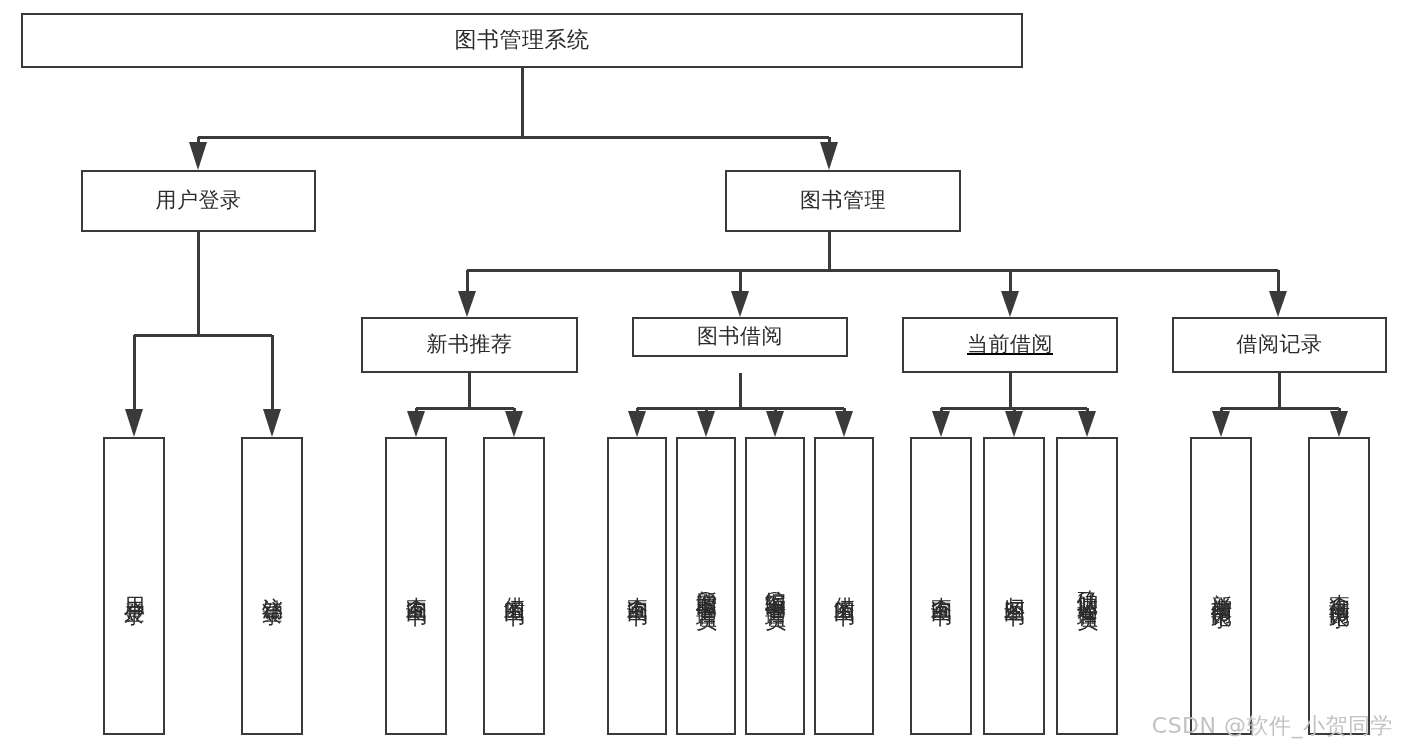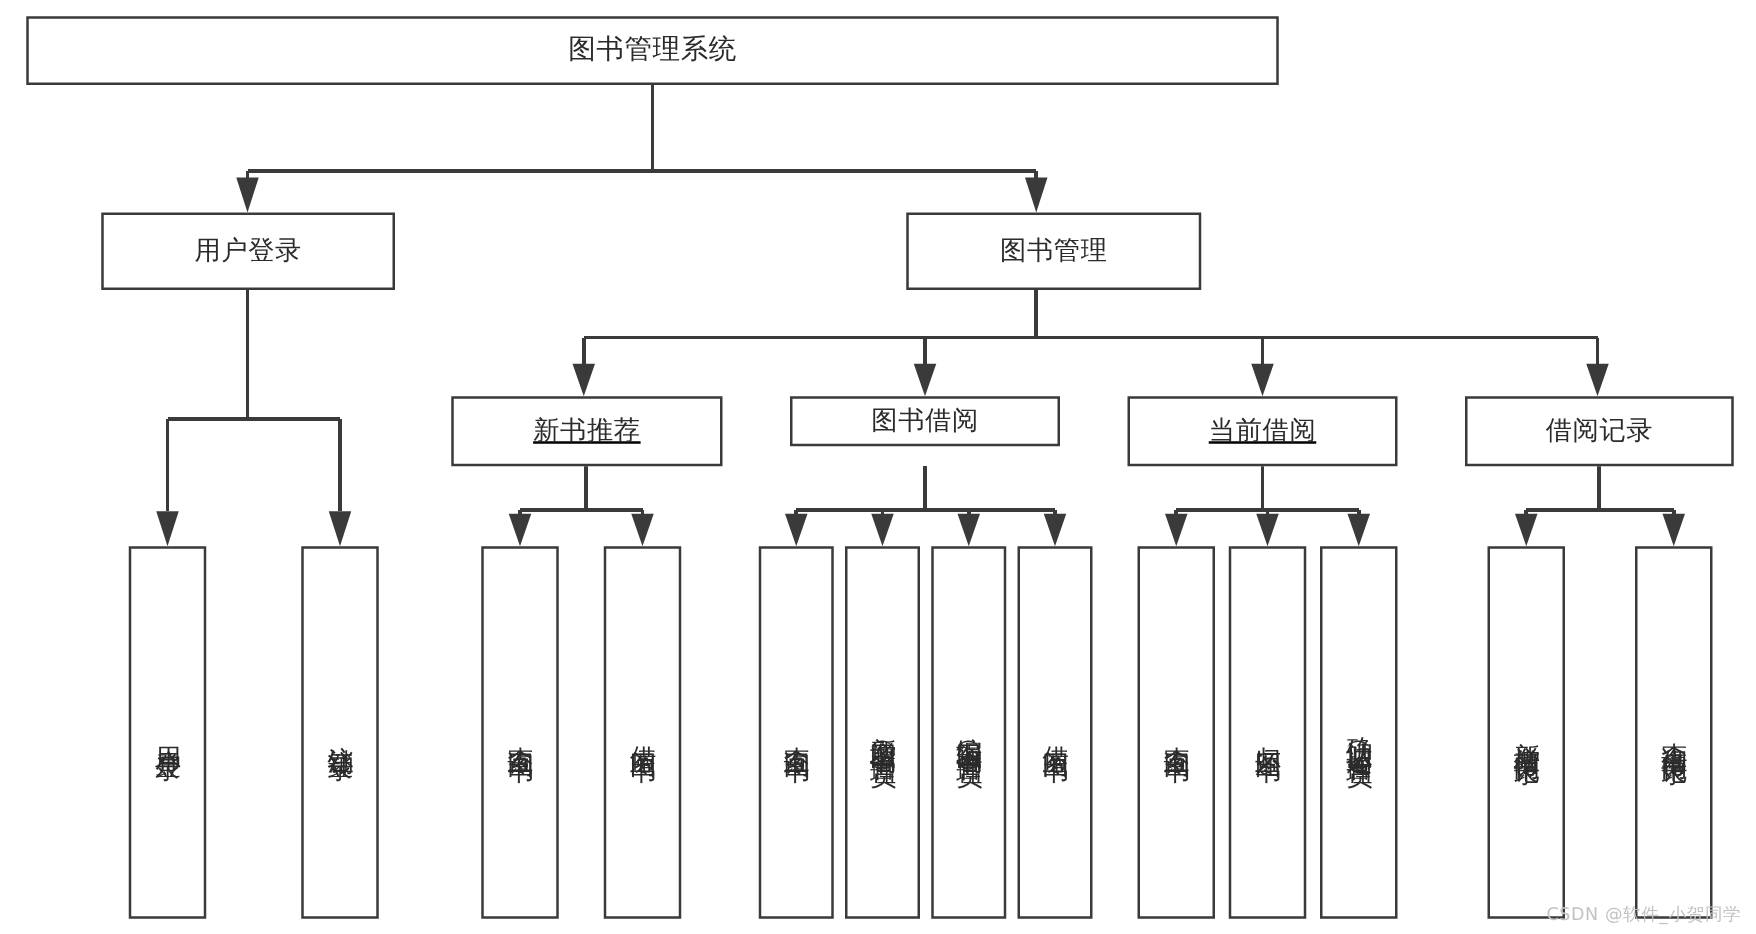--- a/index.html
+++ b/index.html
@@ -53,21 +53,21 @@
     -webkit-text-orientation: upright;
     letter-spacing: 3px;
     line-height: 1;
     white-space: nowrap;
     text-align: center;
   }
   .watermark {
     position: absolute;
     right: 12px;
     bottom: 6px;
-    font-size: 14px;
+    font-size: 22px;
     color: #c2c2c2;
     white-space: nowrap;
     letter-spacing: 0.5px;
     pointer-events: none;
   }
 </style>
 </head>
 <body>
 
 <div id="diagram-root">
@@ -135,21 +135,21 @@
     <span class="node-label-h">图书管理系统</span>
   </div>
 
   <div id="node-layer">
       <div class="node-box" style="left: 81px; top: 170px; width: 235px; height: 62px;">
         <span class="node-label-h">用户登录</span>
       </div>
       <div class="node-box" style="left: 711px; top: 170px; width: 236px; height: 62px; margin-left: 14px;">
         <span class="node-label-h">图书管理</span>
       </div>
-      <div class="node-box" style="left: 361px; top: 317px; width: 217px; height: 56px; text-decoration: underline;">
+      <div class="node-box" style="left: 361px; top: 317px; width: 217px; height: 56px;">
         <span class="node-label-h">新书推荐</span>
       </div>
       <div class="node-box" style="left: 632px; top: 317px; width: 216px; height: 40px;">
         <span class="node-label-h">图书借阅</span>
       </div>
       <div class="node-box" style="left: 902px; top: 317px; width: 216px; height: 56px; text-decoration: underline;">
         <span class="node-label-h">当前借阅</span>
       </div>
       <div class="node-box" style="left: 1172px; top: 317px; width: 215px; height: 56px;">
         <span class="node-label-h">借阅记录</span>

